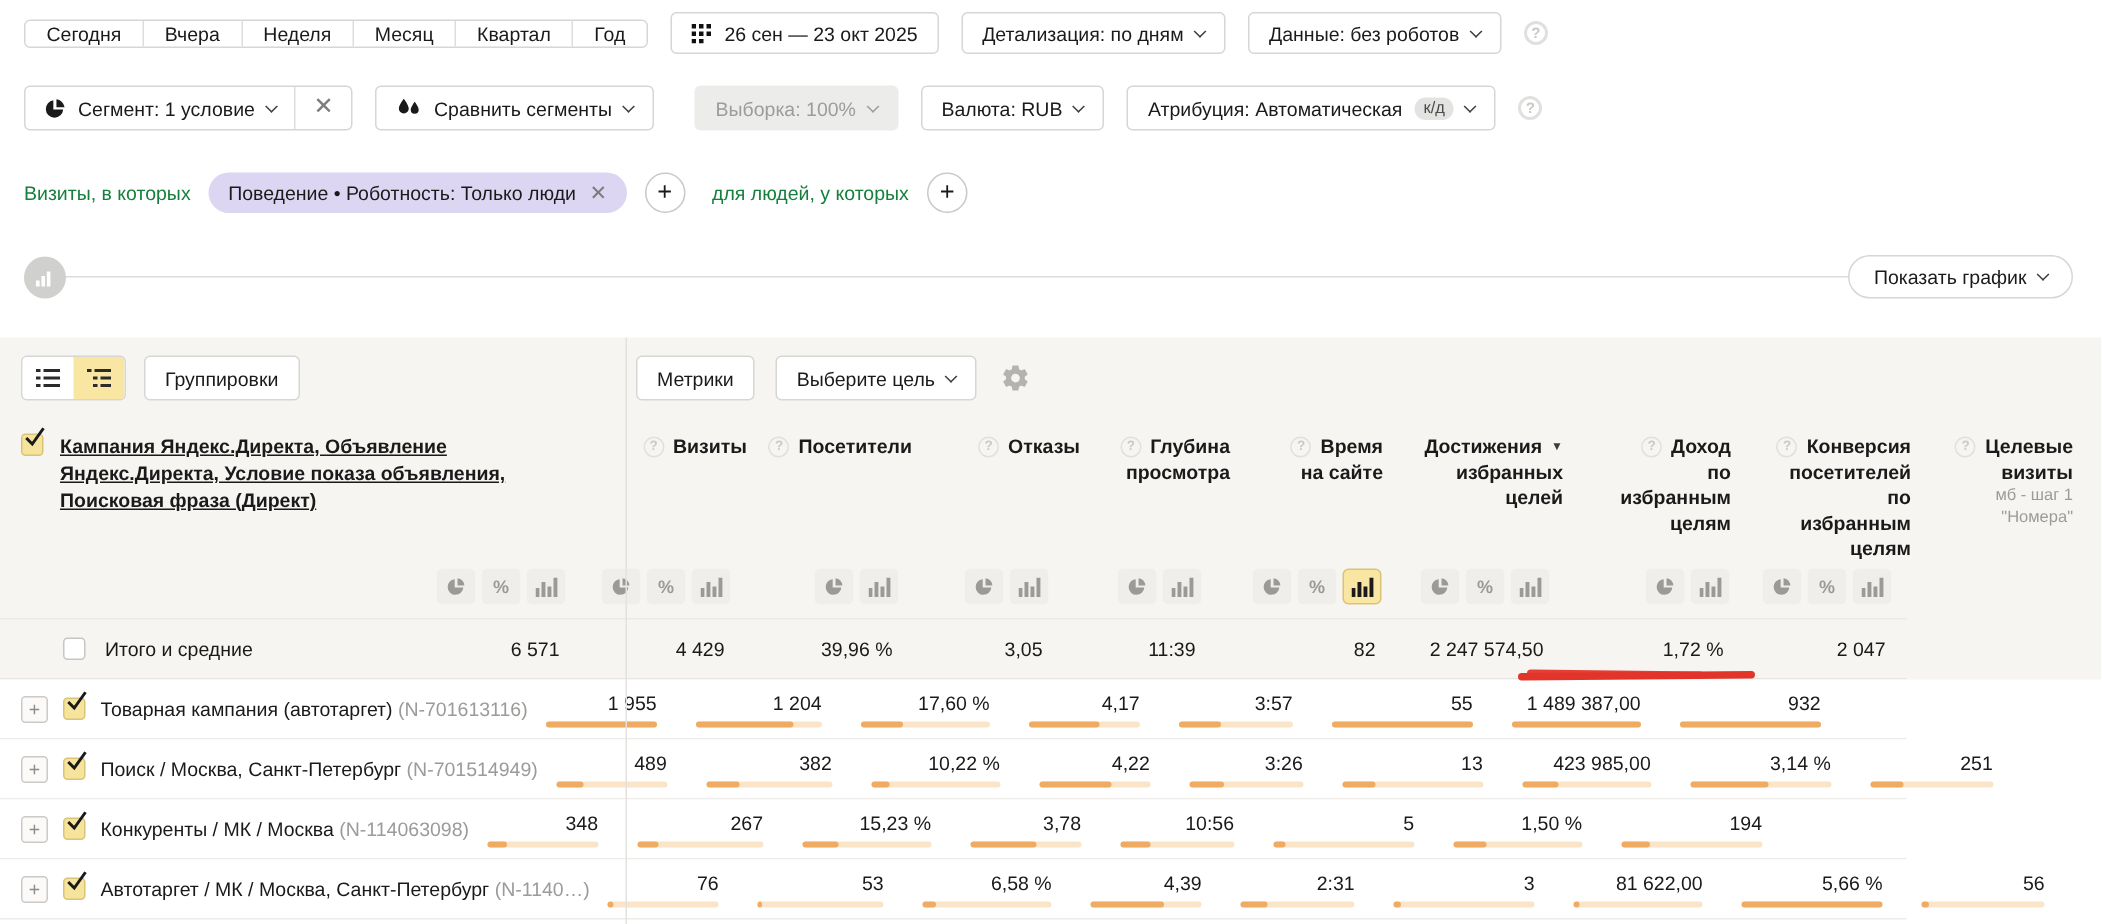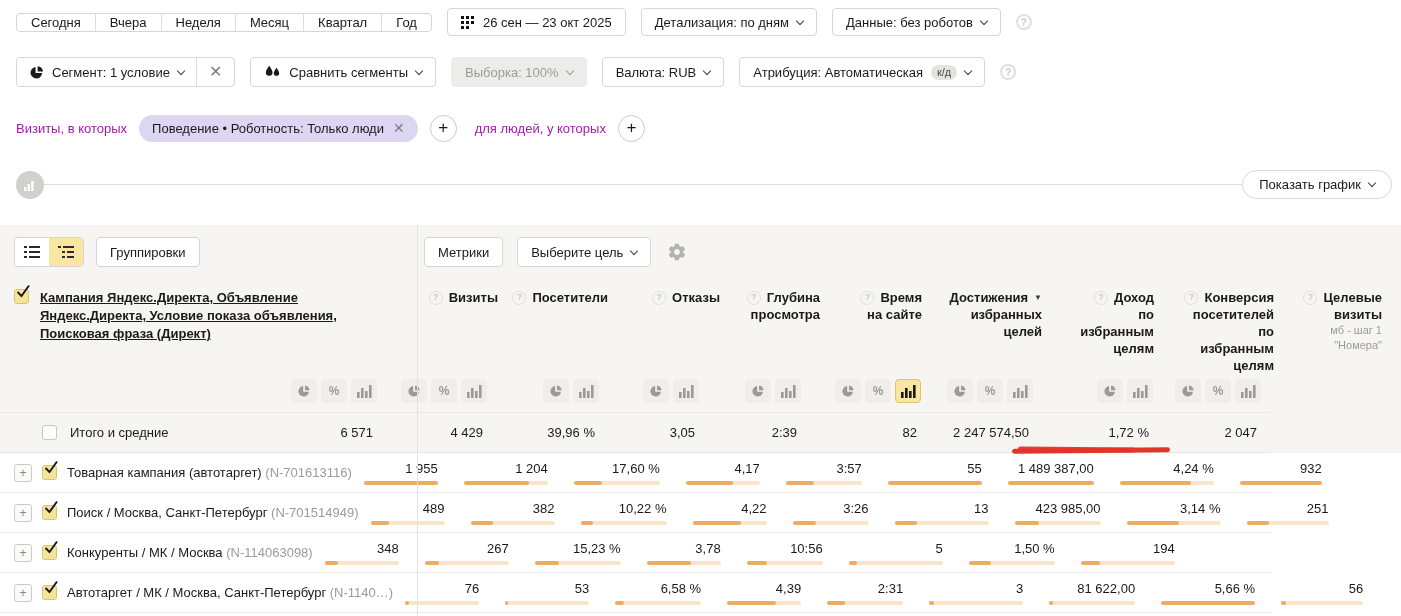--- a/index.html
+++ b/index.html
@@ -38,44 +38,44 @@
     background:none; border:none; border-left:1px solid #dedddb;
     padding:0 14px; height:100%;
   }
   .pgroup button:first-child { border-left:none; }
 
   
   .row2 { position:absolute; left:16px; top:57px; display:flex; gap:15px; align-items:center; }
   .seg-group { display:flex; height:30px; border:1px solid #d6d6d4; border-radius:4px; background:#fff; }
   .seg-group .part { display:flex; align-items:center; gap:8px; padding:0 12px; background:none; border:none; }
   .seg-group .part + .part { border-left:1px solid #dedddb; padding:0 12px; }
-  .btn.disabled { background:#ececeb; border-color:#ececeb; color:#9c9c9a; cursor:default; }
+  .btn.disabled { background:#ececeb; border-color:#ececeb; color:#9c9c9a; cursor:default;margin-left:12px; }
   .badge {
     background:#e3e3e1; color:#4c4c4a; border-radius:9px;
     font-size:11px; padding:2px 6px; line-height:1;
   }
   .xmark { color:#7c7c7a; font-size:14px; line-height:1; }
 
   
   .row3 { position:absolute; left:16px; top:114px; height:28px; display:flex; gap:12px; align-items:center; }
-  .gray-label { color:#a21caf; }
+  .gray-label { color:#15803d; }
   .cond-pill {
     display:inline-flex; align-items:center; gap:9px;
     height:27px; border-radius:14px; padding:0 13px;
     border:none;
   }
   .plus-btn {
     width:27px; height:27px; border-radius:50%;
     border:1px solid #c9c9c7; background:#fff;
     font-size:17px; line-height:1; display:inline-flex;
     align-items:center; justify-content:center; padding-bottom:2px;
   }
 
   
-  .chart-row { position:absolute; left:16px; right:9px; top:170px; height:29px; display:flex; align-items:center; }
+  .chart-row { position:absolute; left:16px; right:19px; top:170px; height:29px; display:flex; align-items:center; }
   .chart-circle {
     width:28px; height:28px; border-radius:50%; background:#d0d0ce;
     display:flex; align-items:center; justify-content:center; flex-shrink:0;
   }
   .chart-line { flex:1; height:1px; background:#dcdcda; }
   .pill-btn {
     display:inline-flex; align-items:center; gap:8px;
     background:#fff; border:1px solid #d6d6d4; border-radius:15px;
     height:29px; padding:0 16px; white-space:nowrap;
   }
@@ -616,21 +616,21 @@
   <div class="totals tz">
     <div class="totals-left">
       <span class="cb off"></span>
       <span>Итого и средние</span>
     </div>
     <div class="cols">
         <div class="val">6 571</div>
         <div class="val">4 429</div>
         <div class="val">39,96 %</div>
         <div class="val">3,05</div>
-        <div class="val">2:39</div>
+        <div class="val">11:39</div>
         <div class="val">82</div>
         <div class="val">2 247 574,50</div>
         <div class="val">1,72 %</div>
         <div class="val">2 047</div>
       </div>
   </div>
 
   <div class="tz">
       <div class="drow">
         <div class="dim-cell">
@@ -679,26 +679,20 @@
               <div class="fill" style="width: 100%; background: rgb(240, 171, 98);"></div>
             </div>
           </div>
           <div class="vcell">
             <div class="num">1 489 387,00</div>
             <div class="track" style="background: rgb(250, 229, 201);">
               <div class="fill" style="width: 100%; background: rgb(240, 171, 98);"></div>
             </div>
           </div>
           <div class="vcell">
-            <div class="num">4,24 %</div>
-            <div class="track" style="background: rgb(250, 229, 201);">
-              <div class="fill" style="width: 76%; background: rgb(240, 171, 98);"></div>
-            </div>
-          </div>
-          <div class="vcell">
             <div class="num">932</div>
             <div class="track" style="background: rgb(250, 229, 201);">
               <div class="fill" style="width: 100%; background: rgb(240, 171, 98);"></div>
             </div>
           </div>
         </div>
       </div>
       <div class="drow">
         <div class="dim-cell">
           <button class="exp-btn">+</button>

